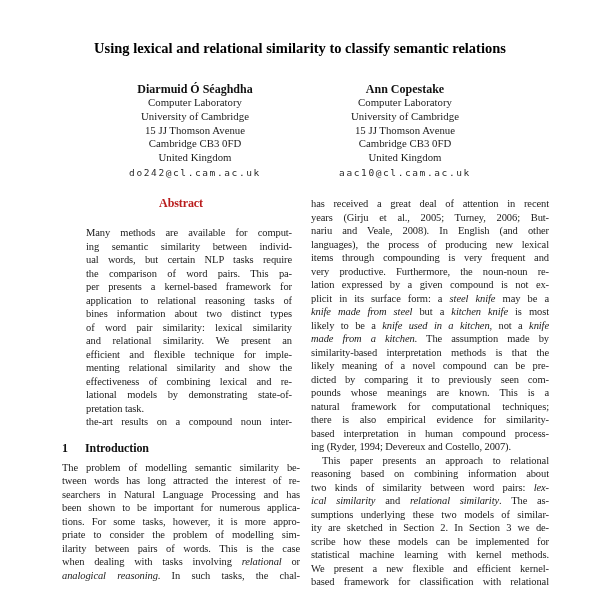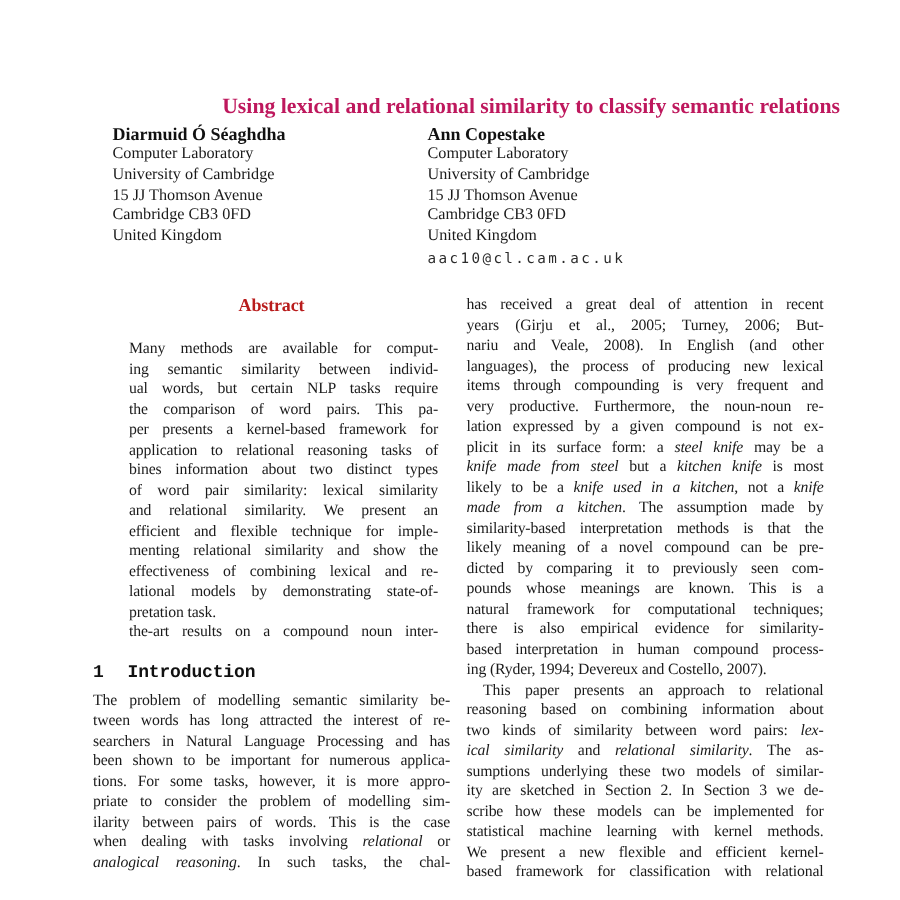--- a/index.html
+++ b/index.html
@@ -7,32 +7,32 @@
     position: relative;
     width: 600px;
     height: 600px;
     background: #ffffff;
     color: #1a1a1a;
     font-family: "Liberation Serif", serif;
     overflow: hidden;
   }
   .title {
     position: absolute;
-    top: 63px;
+    top: 40px;
     left: 40px;
     width: 520px;
     margin: 0;
-    text-align: right;
+    text-align: center;
     font-size: 14.5px;
     line-height: 17px;
     font-weight: bold;
-    color: #be185d;
+    color: #000000;
   }
   .authors { position: absolute; top: 82px; left: 0; width: 600px; height: 100px; }
-  .author { position: absolute; top: 0; width: 240px; text-align: left; }
+  .author { position: absolute; top: 0; width: 240px; text-align: center; }
   .author.a1 { left: 75px; }
   .author.a2 { left: 285px; }
   .aname { font-weight: bold; font-size: 12px; line-height: 14px; color: #111; }
   .aff   { font-size: 10.8px; line-height: 13.8px; font-family: Liberation Serif, serif; }
   .email {
     font-family: "DejaVu Sans Mono", monospace;
     font-size: 9.5px;
     letter-spacing: 1.6px;
     line-height: 14px;
     margin-top: 1px;
@@ -49,21 +49,21 @@
   .col-right { left: 311px; }
   .abs-head {
     text-align: center;
     font-weight: bold;
     font-size: 12px;
     line-height: 13px;
     margin: 0 0 16px 0;
     color: #b91c1c;
   }
   .abs-body { margin: 0 8px 0 24px; }
-  .sec-head { font-weight: bold; font-size: 12px; line-height: 14px; margin: 12px 0 6px 0; color: #111; font-family: Liberation Mono, monospace; }
+  .sec-head { font-weight: bold; font-size: 12px; line-height: 14px; margin: 12px 0 6px 0; color: #111; }
   .sec-num  { display: inline-block; width: 23px; }
   .tline {
     height: 13.5px;
     line-height: 13.5px;
     text-align: justify;
     text-align-last: justify;
     overflow: visible;
   }
   .tlast { text-align-last: left; }
   .tind  { text-indent: 11px; }
@@ -77,20 +77,21 @@
   <h1 class="title">Using lexical and relational similarity to classify semantic relations</h1>
 
   <div class="authors">
     <div class="author a1">
       <div class="aname">Diarmuid Ó Séaghdha</div>
       <div class="aff">Computer Laboratory</div>
       <div class="aff">University of Cambridge</div>
       <div class="aff">15 JJ Thomson Avenue</div>
       <div class="aff">Cambridge CB3 0FD</div>
       <div class="aff">United Kingdom</div>
+      <div class="email">do242@cl.cam.ac.uk</div>
     </div>
     <div class="author a2">
       <div class="aname">Ann Copestake</div>
       <div class="aff">Computer Laboratory</div>
       <div class="aff">University of Cambridge</div>
       <div class="aff">15 JJ Thomson Avenue</div>
       <div class="aff">Cambridge CB3 0FD</div>
       <div class="aff">United Kingdom</div>
       <div class="email">aac10@cl.cam.ac.uk</div>
     </div>

